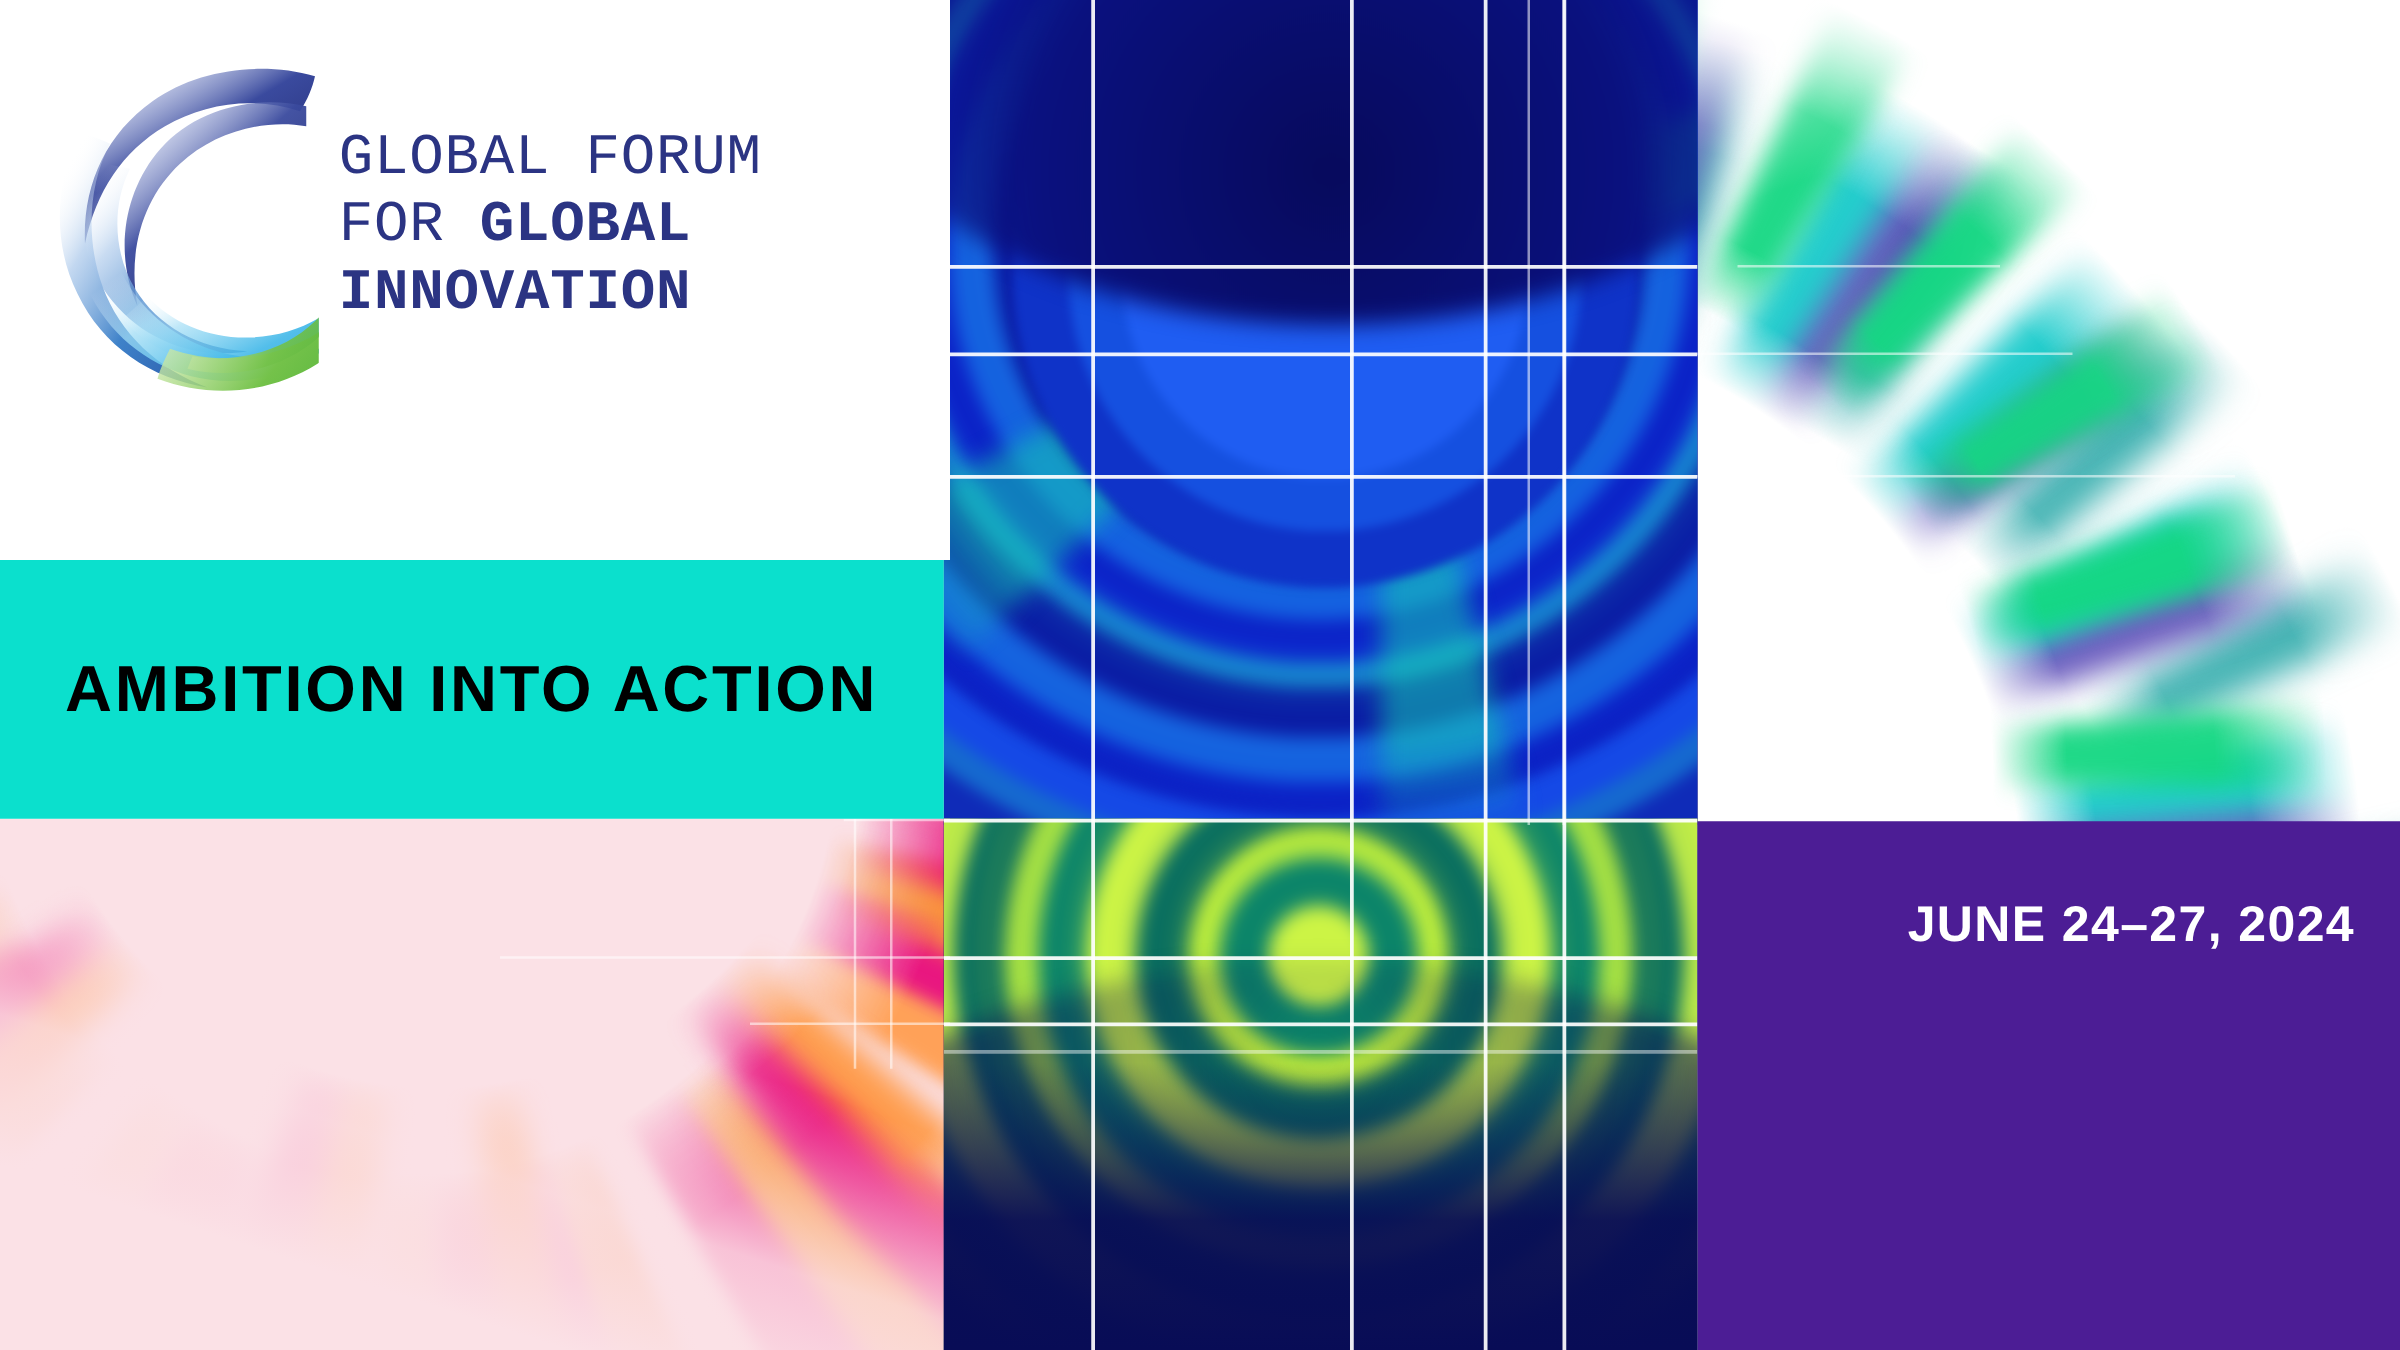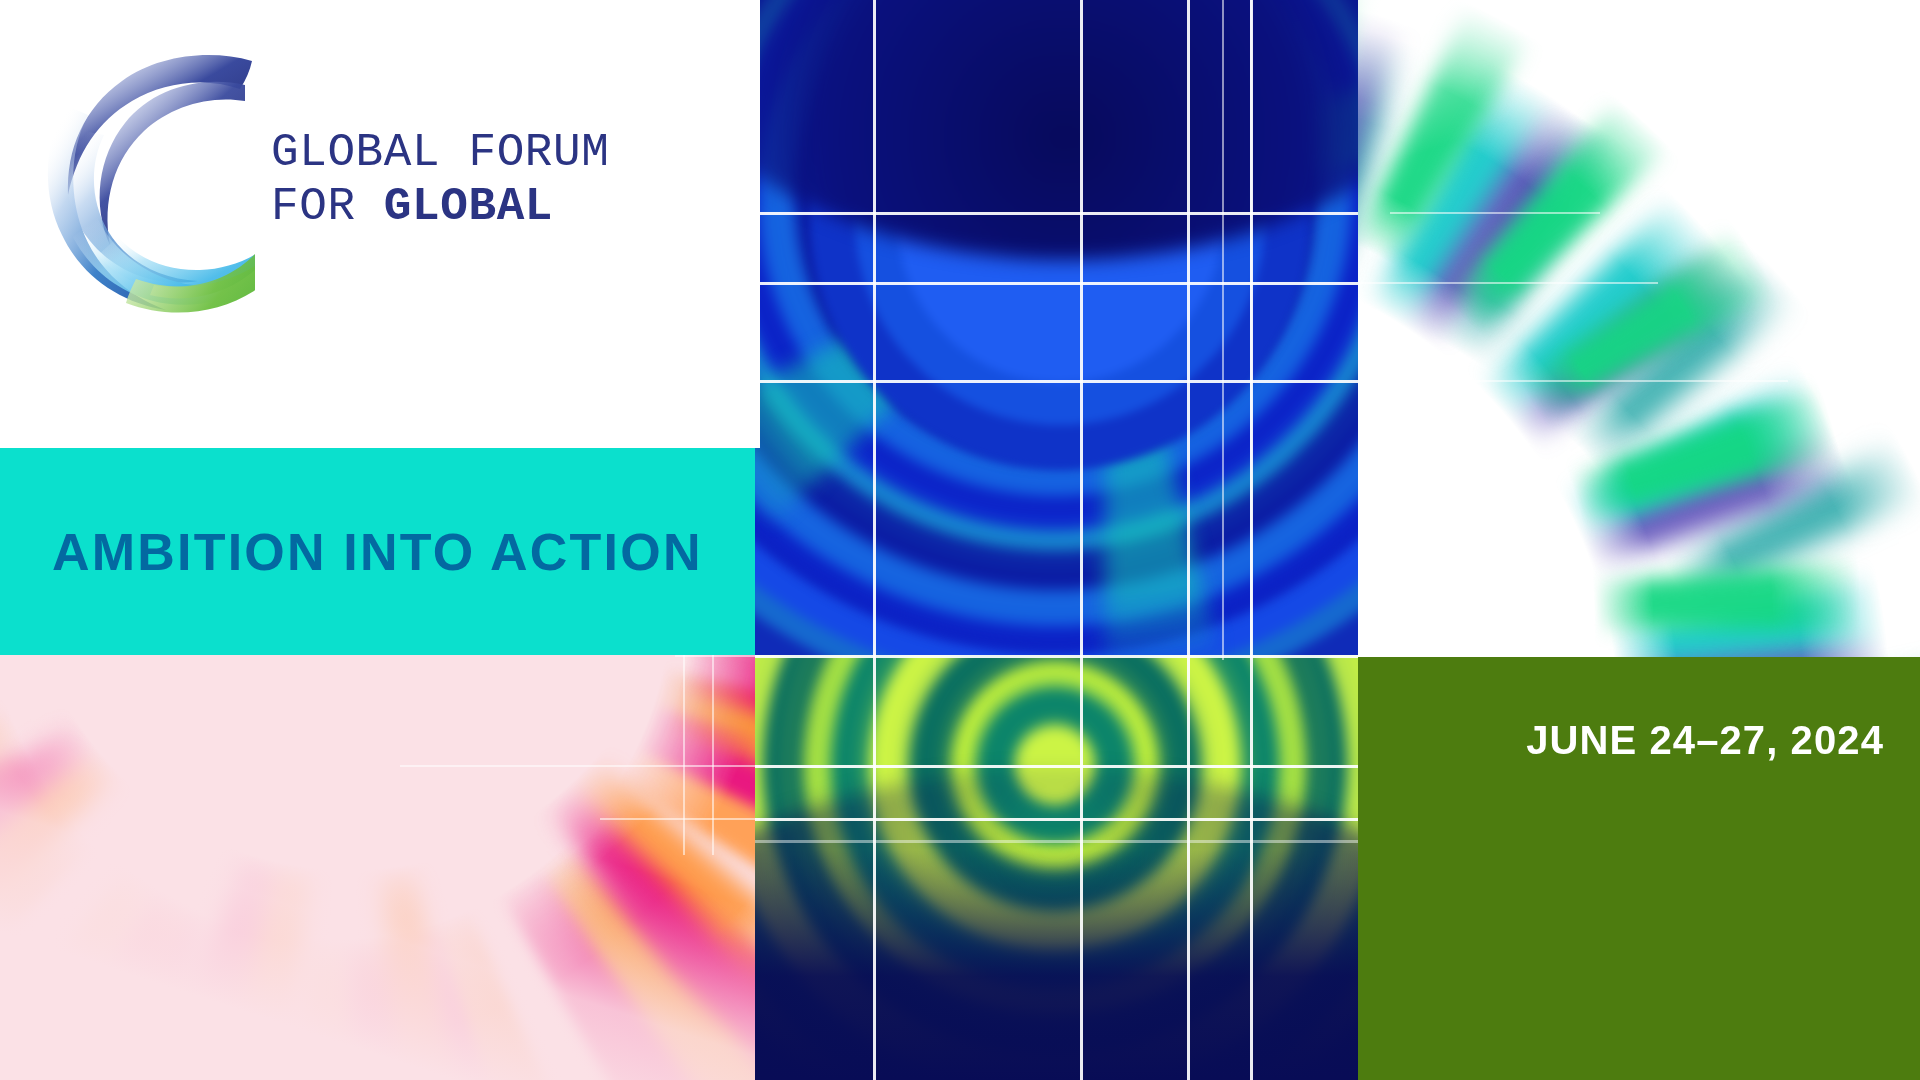--- a/index.html
+++ b/index.html
@@ -158,28 +158,28 @@
   
   .grid-wide{position:absolute;left:0;top:0;width:1920px;height:1080px;pointer-events:none;}
   .gw{position:absolute;background:rgba(255,255,255,.55);}
 
   
   .tagline-band{
     position:absolute;left:0;top:448px;width:755px;height:207px;
     background:#0BE0CD;display:flex;align-items:center;
   }
   .tagline-text{
-    margin-left:52px;color:#0369a1;font-size:52px;letter-spacing:2.2px;
+    margin-left:52px;color:#000000;font-size:52px;letter-spacing:2.2px;
     font-weight:700;font-family:"Liberation Sans",sans-serif;white-space:nowrap;
   }
 
   
   .date-box{
     position:absolute;left:1358px;top:657px;width:562px;height:423px;
-    background:#4d7c0f;color:#fff;
+    background:#4c1d95;color:#fff;
   }
   .date-inner{position:absolute;right:36px;top:54px;text-align:right;}
   .date-line{font-size:40px;font-weight:700;letter-spacing:1.1px;line-height:1.45;white-space:nowrap;}
   .venue-line{font-size:40px;font-weight:700;letter-spacing:1.1px;line-height:1.45;white-space:nowrap;}
 
   
   .logo{position:absolute;left:40px;top:45px;display:flex;align-items:center;}
   .logo-mark{width:215px;height:270px;flex:0 0 auto;}
   .logo-words{margin-left:16px;color:#2b3483;line-height:1.0;font-family:Liberation Mono, monospace;}
   .lw1{font-size:46px;font-weight:400;letter-spacing:.6px;white-space:nowrap;}
@@ -286,20 +286,21 @@
       <path d="M23 61 C4 102 2 150 22 190 C42 232 81 258 126 265 C86 250 56 222 42 184 C29 148 30 104 48 70 C40 66 31 63 23 61 Z" fill="url(#gBlue)"></path>
       <path d="M34 84 C20 122 24 165 50 196 C76 228 118 243 158 236 C119 234 86 216 68 186 C51 158 49 120 64 90 Z" fill="url(#gBlue)" opacity=".9"></path>
       <path d="M30 186 C46 221 76 246 113 256 C152 266 195 256 225 230 C192 244 154 245 122 232 C92 220 68 197 56 170 C47 174 38 180 30 186 Z" fill="url(#gCyan)"></path>
       <path d="M58 210 C82 238 120 252 158 247 C196 243 230 219 246 184 C223 210 193 224 160 225 C128 226 98 214 78 192 Z" fill="url(#gCyan)" opacity=".9"></path>
       <path d="M86 258 C128 274 176 270 214 246 C252 222 275 180 275 136 C263 178 239 209 204 227 C170 244 130 246 96 234 C92 242 88 250 86 258 Z" fill="url(#gGreen)"></path>
       <path d="M110 250 C150 260 194 248 222 218 C249 189 258 147 245 110 C250 150 238 187 212 212 C187 236 150 246 114 240 Z" fill="url(#gGreen)" opacity=".9"></path>
     </svg>
     <div class="logo-words">
       <div class="lw1">GLOBAL FORUM</div>
       <div class="lw2"><span class="thin">FOR </span><span class="bold">GLOBAL</span></div>
+      <div class="lw3">INNOVATION</div>
     </div>
   </div>
 
   <div class="tagline-band">
     <div class="tagline-text">AMBITION INTO ACTION</div>
   </div>
 
   <div class="date-box">
     <div class="date-inner">
       <div class="date-line">JUNE 24–27, 2024</div>

